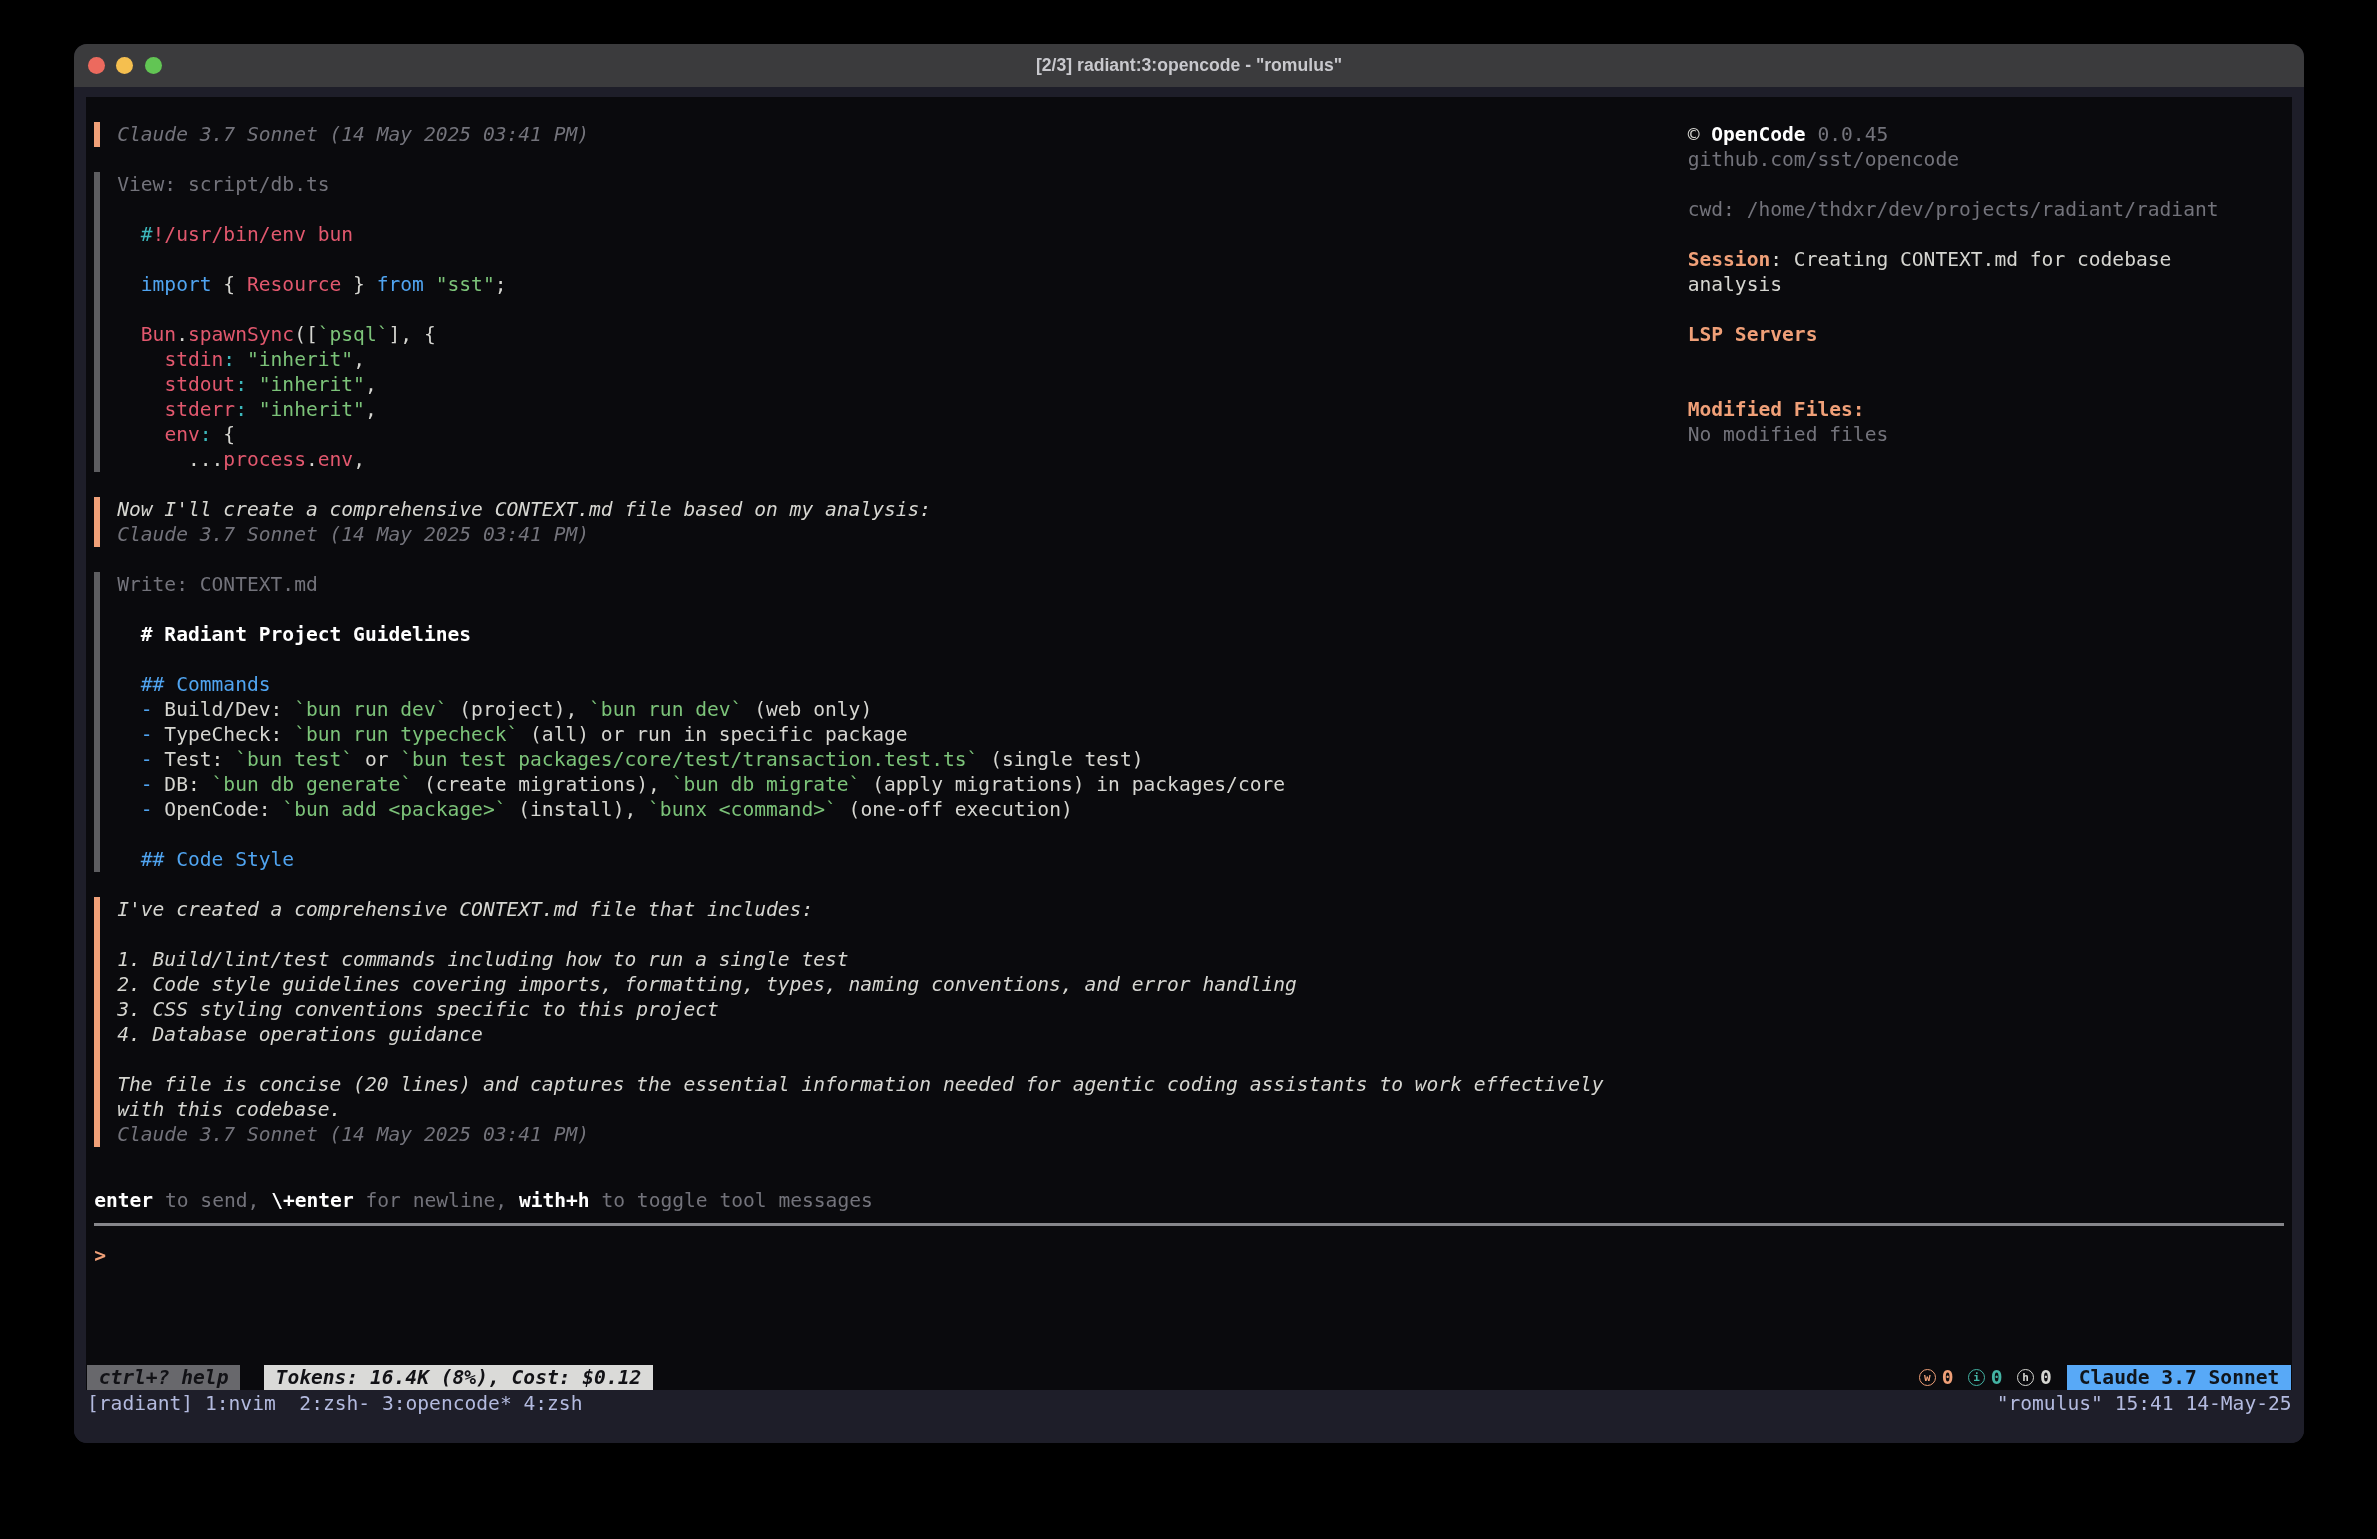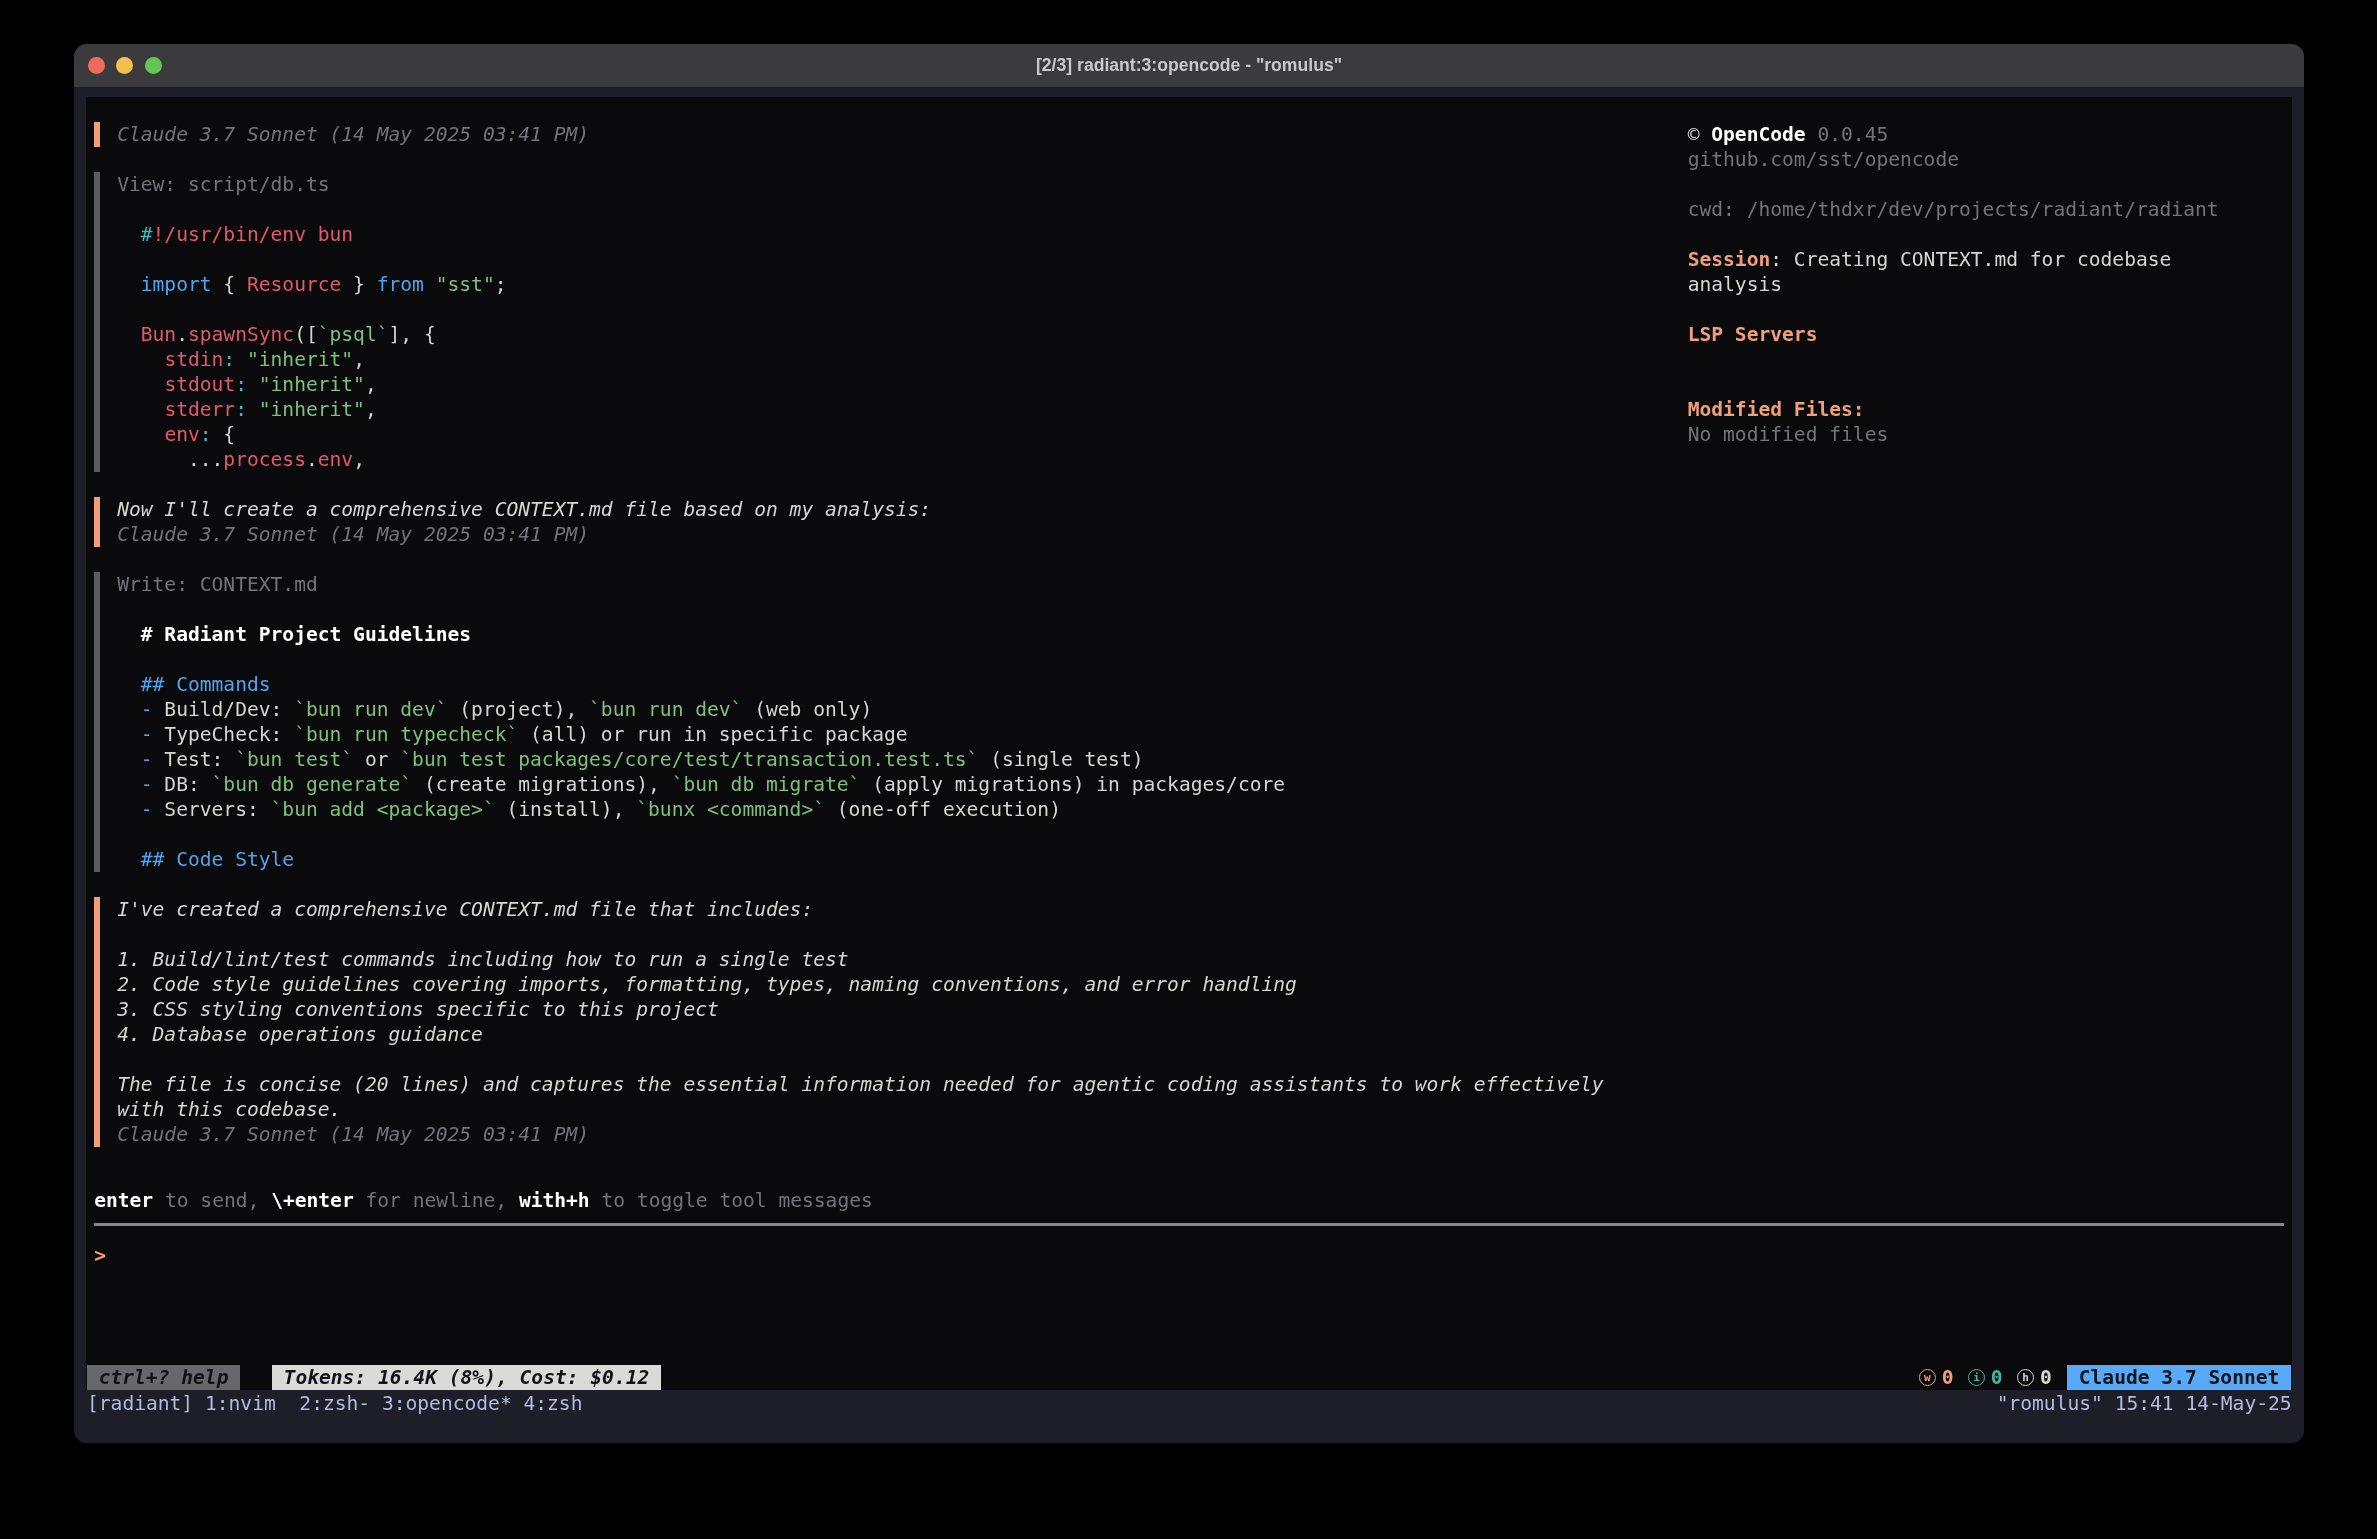--- a/index.html
+++ b/index.html
@@ -54,21 +54,21 @@
   .block.bar-orange{border-left-color:var(--orange);font-style:italic;}
   .block.bar-gray{border-left-color:var(--bar-gray);}
   #sidebar{position:absolute;left:1602px;top:25px;}
   #hint{position:absolute;left:8.5px;top:1091px;}
   .separator{position:absolute;left:8.5px;right:8.5px;top:1126px;height:2.6px;background:#86868a;}
   #prompt{position:absolute;left:8.5px;top:1146px;height:25px;line-height:25px;}
   #prompt .sym{color:var(--orange);font-weight:700;}
   .statusbar{position:absolute;left:1.3px;right:1.3px;top:1268px;height:25px;}
   .badge{display:inline-block;height:25px;line-height:25px;padding:0 11.7px;font-weight:700;white-space:pre;font-style:italic;}
   .badge.help{background:#68686c;color:#121216;}
-  .badge.tokens{background:#dadad8;color:#121216;margin-left:20px;}
+  .badge.tokens{background:#dadad8;color:#121216;margin-left:12px;}
   .sb-right{position:absolute;right:0;top:0;height:25px;display:flex;align-items:center;}
   .counter{display:flex;align-items:center;margin-right:14.4px;}
   .circ{
     width:17px;height:17px;border-radius:50%;border:1.3px solid currentColor;
     display:inline-flex;align-items:center;justify-content:center;
     font-size:11px;font-weight:700;margin-right:5.9px;
   }
   .cnt{font-size:19.6px;font-weight:700;}
   .counter.orange{color:var(--orange);}
   .counter.teal{color:#43b3a3;}
@@ -122,21 +122,21 @@
             <div class="block bar-gray">
               <div class="tline"><span class="seg c-muted">Write: CONTEXT.md</span></div>
               <div class="tline"></div>
               <div class="tline"><span class="seg c-textBold">  # Radiant Project Guidelines</span></div>
               <div class="tline"></div>
               <div class="tline"><span class="seg c-blue">  ## Commands</span></div>
               <div class="tline"><span class="seg c-text">  </span><span class="seg c-blue">-</span><span class="seg c-text"> Build/Dev: </span><span class="seg c-green">`bun run dev`</span><span class="seg c-text"> (project), </span><span class="seg c-green">`bun run dev`</span><span class="seg c-text"> (web only)</span></div>
               <div class="tline"><span class="seg c-text">  </span><span class="seg c-blue">-</span><span class="seg c-text"> TypeCheck: </span><span class="seg c-green">`bun run typecheck`</span><span class="seg c-text"> (all) or run in specific package</span></div>
               <div class="tline"><span class="seg c-text">  </span><span class="seg c-blue">-</span><span class="seg c-text"> Test: </span><span class="seg c-green">`bun test`</span><span class="seg c-text"> or </span><span class="seg c-green">`bun test packages/core/test/transaction.test.ts`</span><span class="seg c-text"> (single test)</span></div>
               <div class="tline"><span class="seg c-text">  </span><span class="seg c-blue">-</span><span class="seg c-text"> DB: </span><span class="seg c-green">`bun db generate`</span><span class="seg c-text"> (create migrations), </span><span class="seg c-green">`bun db migrate`</span><span class="seg c-text"> (apply migrations) in packages/core</span></div>
-              <div class="tline"><span class="seg c-text">  </span><span class="seg c-blue">-</span><span class="seg c-text"> Servers: </span><span class="seg c-green">`bun add &lt;package&gt;`</span><span class="seg c-text"> (install), </span><span class="seg c-green">`bunx &lt;command&gt;`</span><span class="seg c-text"> (one-off execution)</span></div>
+              <div class="tline"><span class="seg c-text">  </span><span class="seg c-blue">-</span><span class="seg c-text"> OpenCode: </span><span class="seg c-green">`bun add &lt;package&gt;`</span><span class="seg c-text"> (install), </span><span class="seg c-green">`bunx &lt;command&gt;`</span><span class="seg c-text"> (one-off execution)</span></div>
               <div class="tline"></div>
               <div class="tline"><span class="seg c-blue">  ## Code Style</span></div>
             </div>
             <div class="block bar-orange">
               <div class="tline"><span class="seg c-text">I've created a comprehensive CONTEXT.md file that includes:</span></div>
               <div class="tline"></div>
               <div class="tline"><span class="seg c-text">1. Build/lint/test commands including how to run a single test</span></div>
               <div class="tline"><span class="seg c-text">2. Code style guidelines covering imports, formatting, types, naming conventions, and error handling</span></div>
               <div class="tline"><span class="seg c-text">3. CSS styling conventions specific to this project</span></div>
               <div class="tline"><span class="seg c-text">4. Database operations guidance</span></div>

